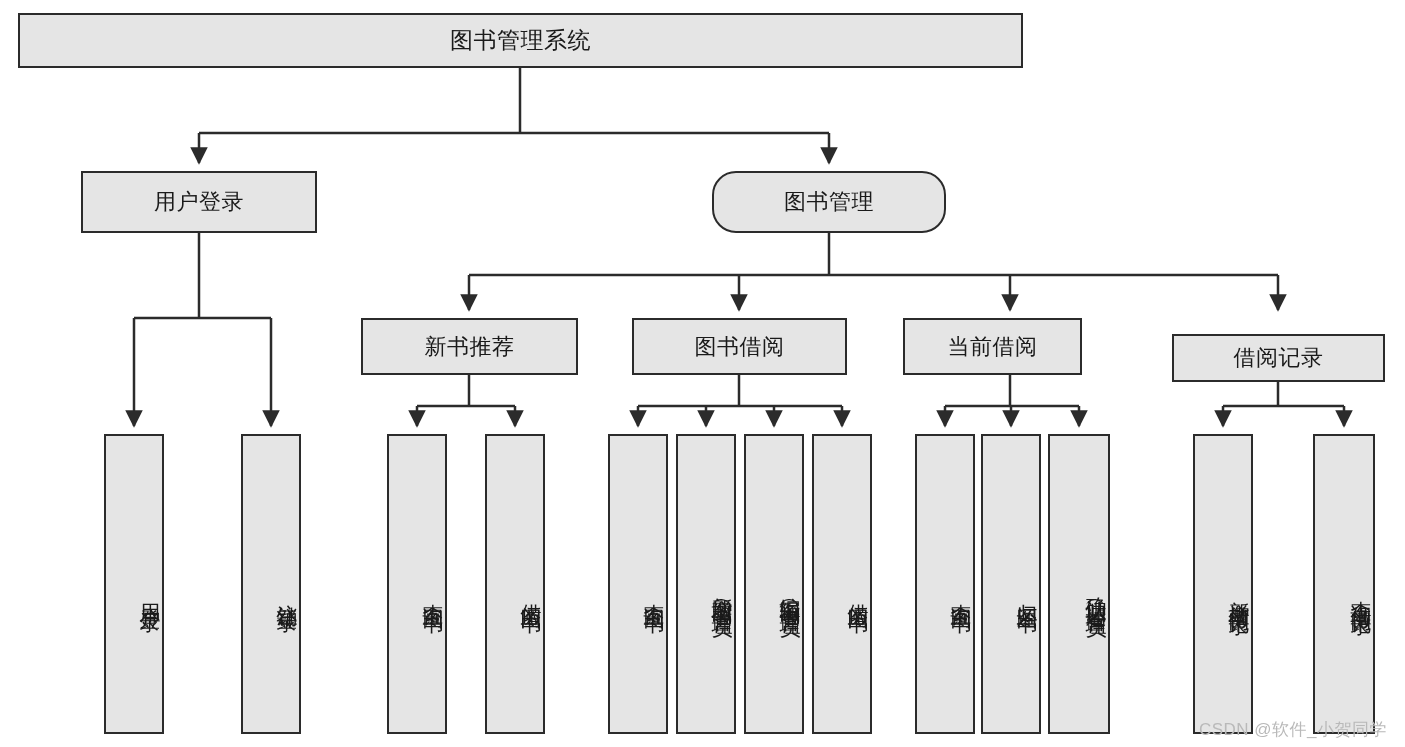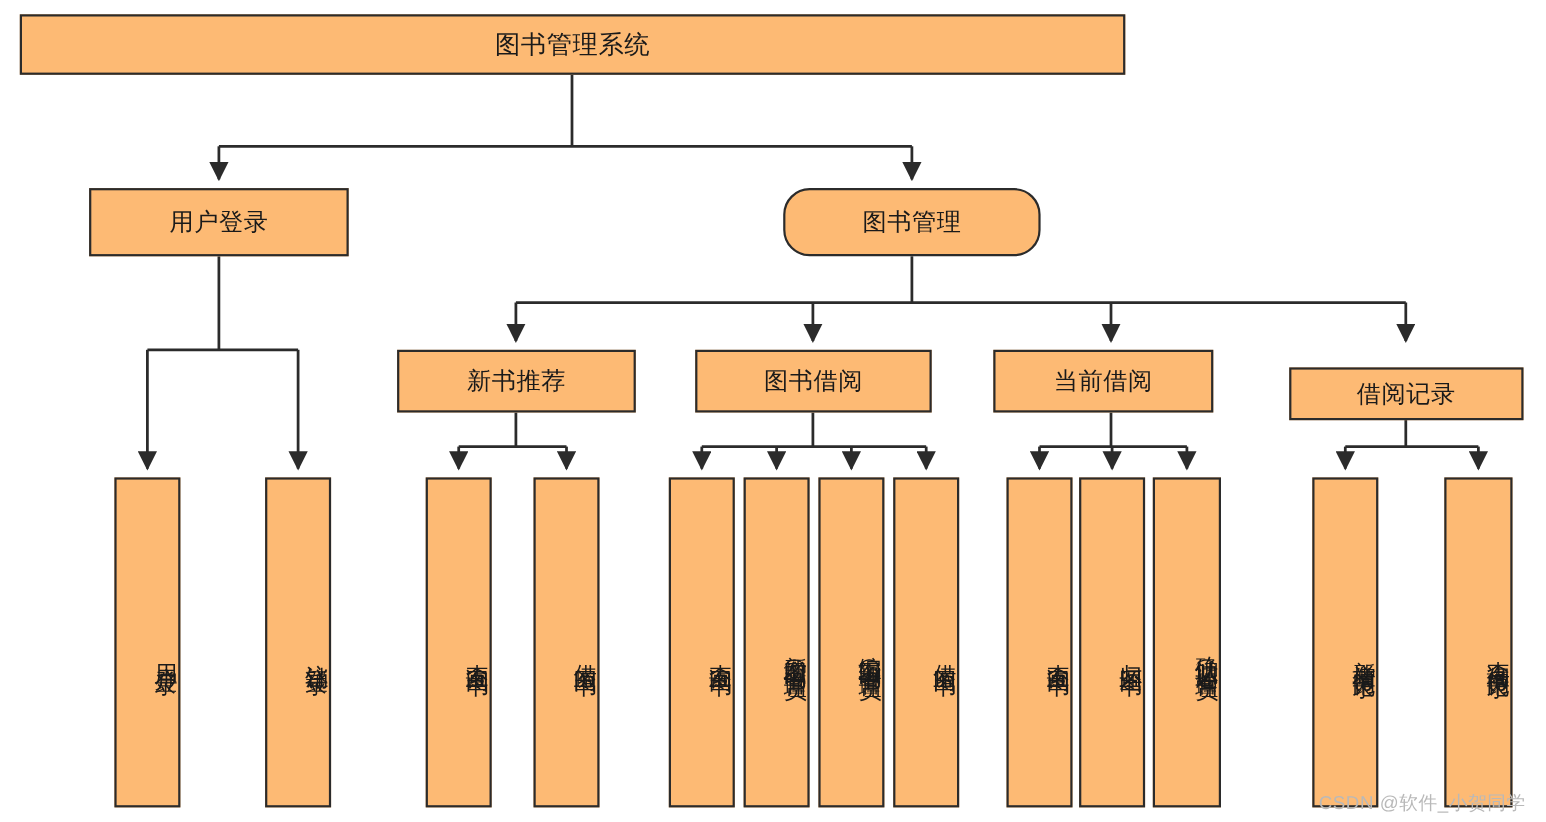--- a/index.html
+++ b/index.html
@@ -22,21 +22,21 @@
     left: 0;
     top: 0;
     width: 1405px;
     height: 747px;
     pointer-events: none;
   }
   .node {
     position: absolute;
     box-sizing: border-box;
     border: 2.5px solid #2b2b2b;
-    background: #fdba74;
+    background: #e5e5e5;
     color: #1a1a1a;
     display: flex;
     align-items: center;
     justify-content: center;
     text-align: center;
     line-height: 1.18;
   }
   .node.horiz {
     font-size: 22px;
     letter-spacing: 0.5px;
@@ -135,21 +135,21 @@
         <span class="lbl">图书管理</span>
       </div>
     </div>
   <div id="level3-layer">
       <div class="node horiz" style="left: 361px; top: 318px; width: 217px; height: 57px; text-align: right;">
         <span class="lbl">新书推荐</span>
       </div>
       <div class="node horiz" style="left: 632px; top: 318px; width: 215px; height: 57px; font-family: Liberation Serif, serif;">
         <span class="lbl">图书借阅</span>
       </div>
-      <div class="node horiz" style="left: 903px; top: 318px; width: 200px; height: 57px;">
+      <div class="node horiz" style="left: 903px; top: 318px; width: 179px; height: 57px;">
         <span class="lbl">当前借阅</span>
       </div>
       <div class="node horiz" style="left: 1172px; top: 334px; width: 213px; height: 48px;">
         <span class="lbl">借阅记录</span>
       </div>
     </div>
   <div id="leaf-layer">
       <div class="node vert" style="left: 104px; top: 434px; width: 60px; height: 300px;">
         <span class="lbl">用户登录</span>
       </div>

